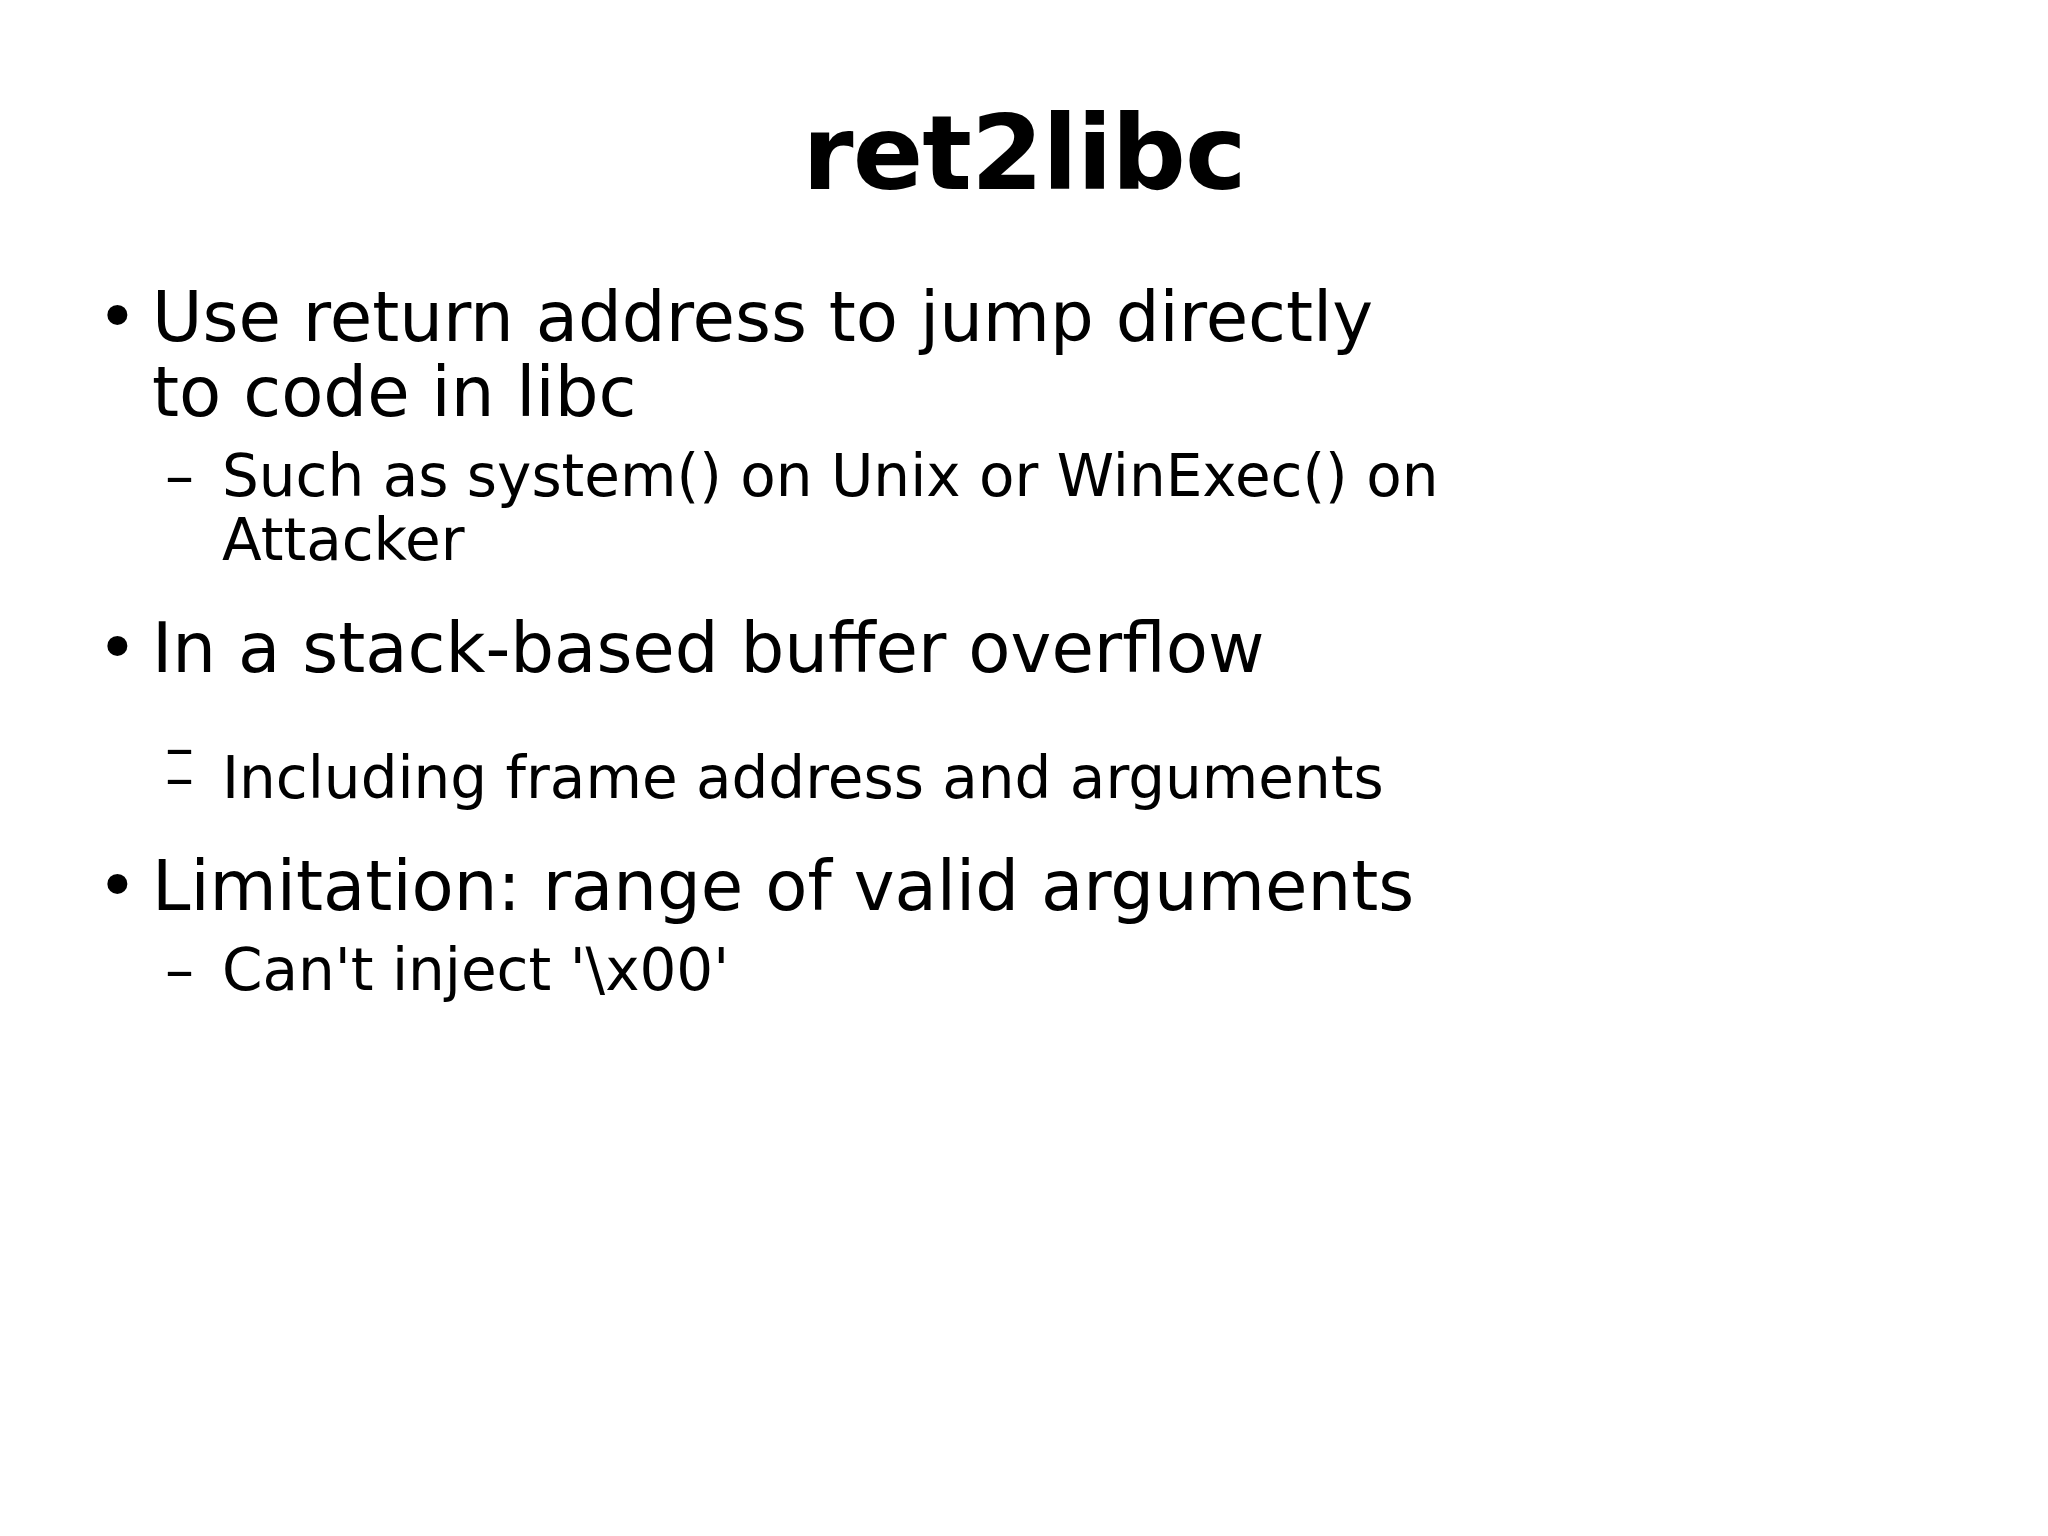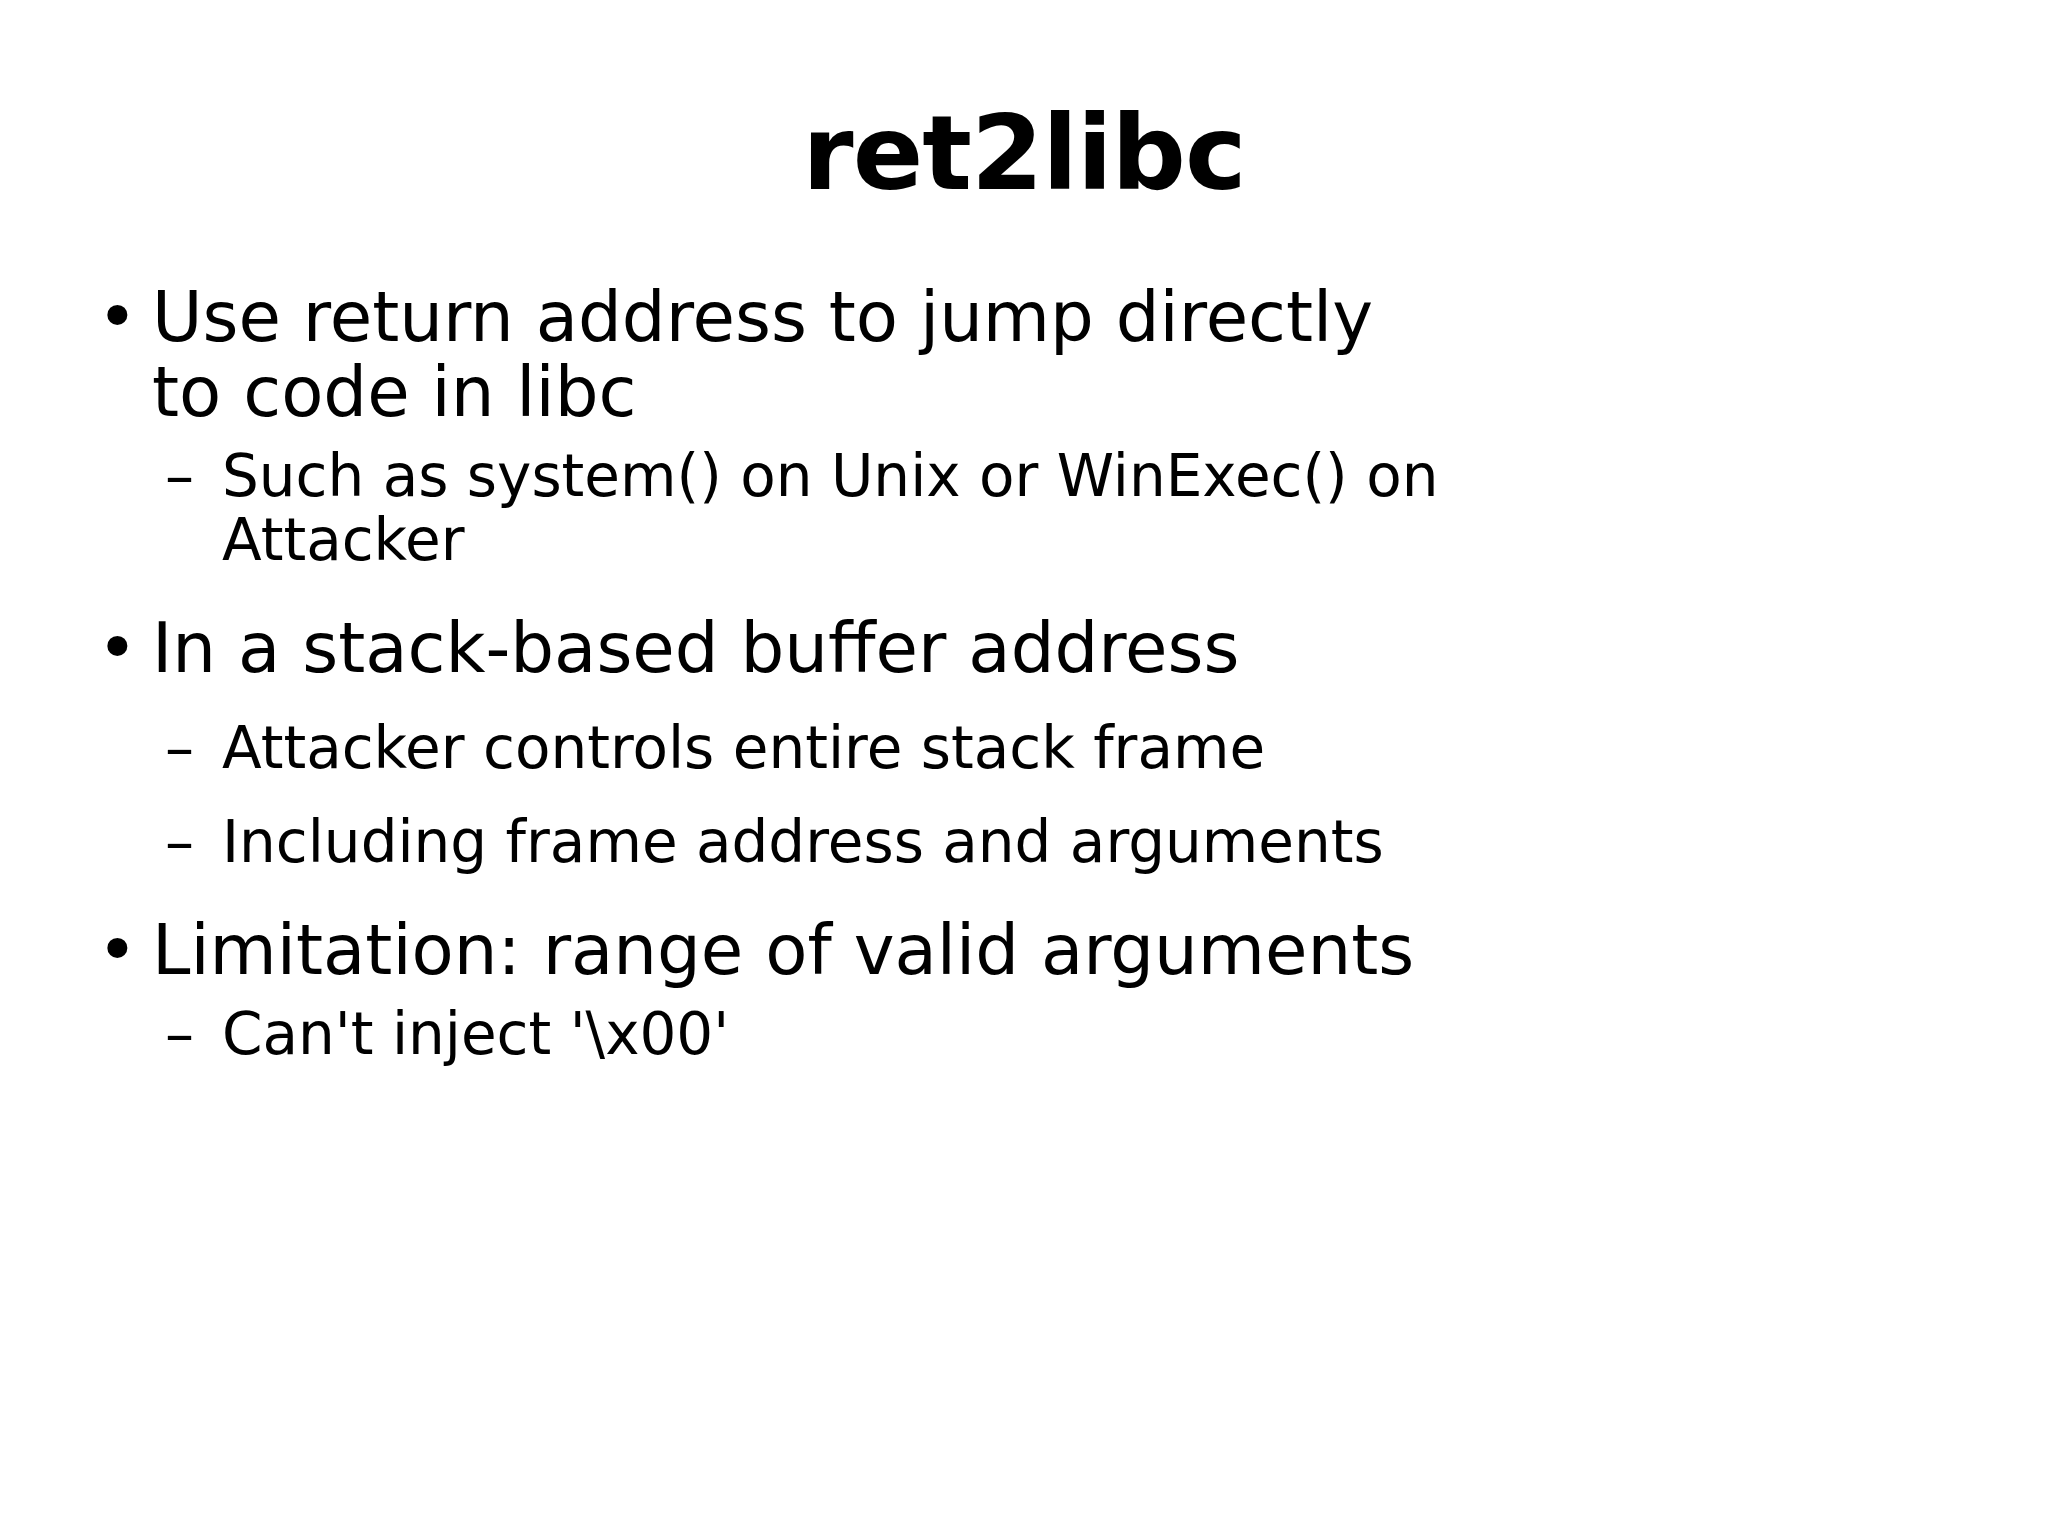--- a/index.html
+++ b/index.html
@@ -109,28 +109,27 @@
 
     <div class="lvl2">
       <span class="marker">–</span>
       <span class="txt">Such as system() on Unix or WinExec() on Attacker</span>
     </div>
 
     <div class="gap-lg"></div>
 
     <div class="lvl1">
       <span class="marker">•</span>
-      <span class="txt">In a stack-based buffer address</span>
+      <span class="txt">In a stack-based buffer overflow</span>
     </div>
 
     <div class="gap-md"></div>
 
     <div class="lvl2">
       <span class="marker">–</span>
-      <span class="txt">Attacker controls entire stack frame</span>
     </div>
 
     <div class="gap-md"></div>
 
     <div class="lvl2">
       <span class="marker">–</span>
       <span class="txt">Including frame address and arguments</span>
     </div>
 
     <div class="gap-lg"></div>

